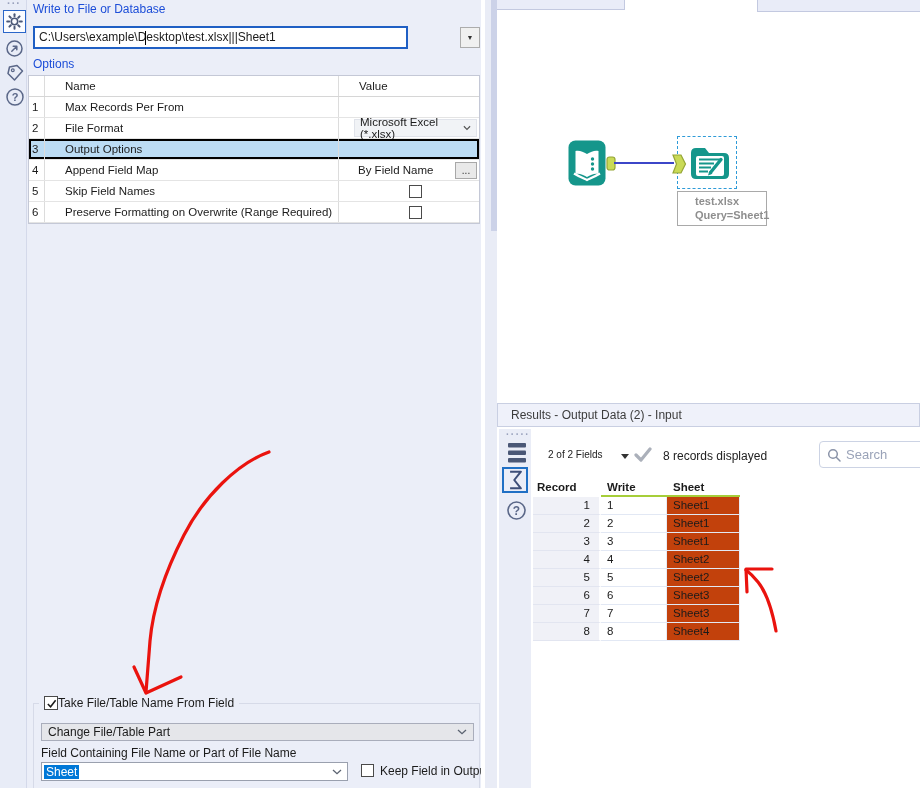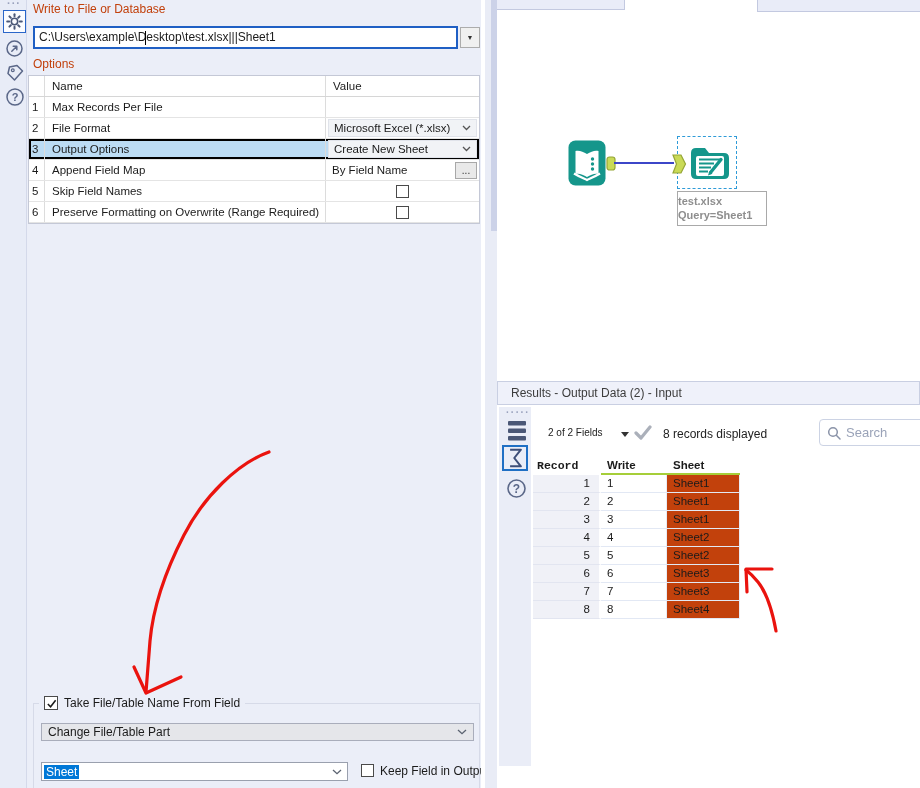--- a/index.html
+++ b/index.html
@@ -9,80 +9,80 @@
     font-family: "Liberation Sans", sans-serif; color: #1b1b1b; background: #fff;
   }
   .abs { position: absolute; }
 
   
   .config { left:0; top:0; width:481px; height:788px; background:#ebeef8; }
   .cfg-sidebar { left:0; top:0; width:27px; height:788px; background:#e8ecf7; border-right:1px solid #d4d9ea; }
   .cfg-dots { left:7px; top:-3px; font-size:11px; color:#9aa2bd; letter-spacing:1px; font-weight:bold; }
   .icon-btn { display:flex; align-items:center; justify-content:center; }
   .gear-box { left:3px; top:10px; width:23px; height:23px; background:#fbfcff; border:1px solid #2a66c9; }
-  .cfg-label { font-size:12px; color:#c2410c; }
-  .path-input { left:33px; top:26px; width:425px; height:23px; background:#fff; border:2px solid #1f5fc4; font-size:12px; line-height:19px; padding-left:4px; white-space:nowrap; overflow:hidden; }
+  .cfg-label { font-size:12px; color:#1d4ed8; }
+  .path-input { left:33px; top:26px; width:375px; height:23px; background:#fff; border:2px solid #1f5fc4; font-size:12px; line-height:19px; padding-left:4px; white-space:nowrap; overflow:hidden; }
   .caret-bar { left:110px; top:3px; width:1px; height:14px; background:#000; }
   .path-drop { left:460px; top:27px; width:20px; height:21px; background:#f0f0f0; border:1px solid #acacac; font-size:7px; color:#333; display:flex; align-items:center; justify-content:center; }
 
   .opt-table { left:28px; top:75px; width:452px; background:#fff; border:1px solid #c4c8d6; }
-  .ohead, .orow { display:flex; height:21px; }
+  .ohead, .orow { display:flex; height:21px;gap:13px; }
   .ohead { border-bottom:1px solid #d6d6d6; }
   .orow { border-bottom:1px solid #e4e4e4; position:relative; }
   .c-num { width:16px; border-right:1px solid #dcdcdc; font-size:11.5px; padding-left:3px; line-height:20px; }
   .c-name { width:281px; border-right:1px solid #dcdcdc; padding-left:7px; line-height:20px; font-size:11.5px; white-space:nowrap; overflow:hidden; }
   .c-val { flex:1; display:flex; align-items:center; position:relative; font-size:11.5px; }
   .orow.sel { background:#bcdcf4; box-shadow: inset 0 0 0 2px #000; }
   .vdrop { margin:9px 2px; flex:1; height:18px; background:#f1f3f6; border:1px solid #e0e3ea; display:flex; align-items:center; justify-content:space-between; padding:0 5px; }
   .orow.sel .vdrop { background:#f1f3f6; }
   .vtext { padding-left:6px; }
   .dots-btn { position:absolute; right:2px; top:2px; width:22px; height:17px; background:#e9e9e9; border:1px solid #a8a8a8; font-size:10px; color:#333; line-height:12px; text-align:center; }
   .cbx { width:13px; height:13px; border:1px solid #4a4a4a; background:#fff; margin:0 auto; display:block; position:relative; }
 
   .groupbox { left:33px; top:703px; width:447px; height:95px; border:1px solid #d6dae8; border-bottom:none; }
-  .gb-label { position:absolute; top:-8px; left:5px; background:#ebeef8; padding:0 5px; display:flex; align-items:center; gap:6px; font-size:12px; }
+  .gb-label { position:absolute; top:-8px; left:5px; background:#ebeef8; padding:0 5px; display:flex; align-items:center; font-size:12px; }
   .cb-checked { width:14px; height:14px; border:1px solid #4a4a4a; background:#fff; display:inline-flex; align-items:center; justify-content:center; }
   .gray-select { position:absolute; left:7px; top:19px; width:433px; height:18px; background:#e5e6ea; border:1px solid #a9adbb; display:flex; align-items:center; justify-content:space-between; padding:0 6px; font-size:12px; }
   .field-label { position:absolute; left:7px; top:42px; font-size:12px; }
   .sheet-combo { position:absolute; left:7px; top:58px; width:307px; height:19px; background:#fff; border:1px solid #9aa0ae; display:flex; align-items:center; justify-content:space-between; padding:0 5px 0 2px; font-size:12px; }
   .sel-text { background:#0078d7; color:#fff; padding:0 2px; }
   .keep-cb { position:absolute; left:327px; top:60px; width:13px; height:13px; border:1px solid #4a4a4a; background:#fff; }
   .keep-label { position:absolute; left:346px; top:60px; font-size:12px; white-space:nowrap; }
 
   
   .white-strip { left:481px; top:0; width:4px; height:788px; background:#fff; }
   .gutter { left:485px; top:0; width:12px; height:788px; background:#e9ecf6; }
   .scroll-thumb { left:491px; top:0; width:6px; height:231px; background:#ccd2e8; }
 
   
   .canvas { left:497px; top:0; width:423px; height:403px; background:#fff; overflow:hidden; }
   .tab-remnant-a { left:0; top:-1px; width:128px; height:11px; background:#e9ecf8; border-right:1px solid #c3c9e0; border-bottom:1px solid #c3c9e0; }
   .tab-remnant-b { left:260px; top:-1px; width:163px; height:13px; background:#e9ecf8; border-left:1px solid #c3c9e0; border-bottom:1px solid #c3c9e0; }
   .conn-line { left:117px; top:162px; width:60px; height:2px; background:#3c46c8; }
   .sel-dash { left:180px; top:136px; width:60px; height:53px; border:1px dashed #2f9bd8; }
-  .annot-box { left:180px; top:191px; width:90px; background:#fff; border:1px solid #a9a9a9; padding:2px 5px 3px 0; font-size:11px; font-weight:bold; color:#8e8e8e; line-height:14px; white-space:nowrap; }
+  .annot-box { left:180px; top:191px; width:90px; background:#fff; border:1px solid #a9a9a9; padding:2px 5px 3px 17px; font-size:11px; font-weight:bold; color:#8e8e8e; line-height:14px; white-space:nowrap; }
 
   
-  .results { left:497px; top:381px; width:423px; height:385px; background:#fff; }
+  .results { left:497px; top:403px; width:423px; height:385px; background:#fff; }
   .res-title { left:0; top:0; width:423px; height:24px; background:#eff1fa; border:1px solid #c9cfe2; font-size:12px; color:#3c3c3c; line-height:22px; padding-left:13px; }
   .res-strip { left:2px; top:26px; width:32px; height:359px; background:#eaedf7; }
   .res-dots { left:9px; top:26px; font-size:10px; color:#9aa2bd; letter-spacing:1.5px; font-weight:bold; }
   .sigma-box { left:5px; top:64px; width:26px; height:26px; border:2px solid #1f6fc4; display:flex; align-items:center; justify-content:center; }
   .res-fields { left:51px; top:46px; font-size:10px; color:#222; }
   .res-caret { left:124px; top:51px; }
   .res-check { left:137px; top:44px; }
   .res-records { left:166px; top:46px; font-size:12px; color:#222; }
   .search-box { left:322px; top:38px; width:105px; height:27px; background:#fff; border:1px solid #ccd3e4; border-radius:4px; display:flex; align-items:center; padding-left:7px; gap:5px; }
   .search-box input { border:none; outline:none; width:68px; font-size:13px; font-family:"Liberation Sans",sans-serif; color:#0c4a6e; background:transparent; }
   .search-box input::placeholder { color:#9aa3b8; }
 
   .res-table { left:36px; top:77px; }
   .rhead { display:flex; height:17px; font-weight:bold; font-size:11.5px; }
   .rh { line-height:15px; }
-  .rh-rec { width:68px; padding-left:4px;font-family:Liberation Mono, monospace; }
+  .rh-rec { width:68px; padding-left:4px; }
   .rh-data { width:66px; padding-left:6px; border-bottom:2px solid #a6ce39; }
   .rh-sheet { width:73px; padding-left:6px; border-bottom:2px solid #a6ce39; }
   .rrow { display:flex; height:18px; font-size:11.5px; }
   .rc { line-height:17px; }
   .rc-rec { width:68px; background:#f0f1f7; text-align:right; padding-right:9px; border-bottom:1px solid #e2e5f0; border-right:2px solid #fff; }
   .rc-data { width:66px; background:#fff; padding-left:6px; border-bottom:1px solid #e2e8f4; border-right:1px solid #e8ecf6; }
   .rc-sheet { width:73px; background:#c2410c; padding-left:6px; border-bottom:1px solid #e2e8f4; border-right:1px solid #e8ecf6; }
 
   svg.overlay { left:0; top:0; pointer-events:none; }
 </style>
@@ -143,46 +143,38 @@
 
     <div class="abs opt-table">
       <div class="ohead">
         <div class="c-num"></div>
         <div class="c-name">Name</div>
         <div class="c-val" style="padding-left:7px;">Value</div>
       </div>
       <div id="optRows">
           <div class="orow">
             <div class="c-num">1</div>
-            <div class="c-name">Max Records Per File</div>
+            <div class="c-name">Max Records Per From</div>
             <div class="c-val"></div>
           </div>
           <div class="orow">
             <div class="c-num">2</div>
             <div class="c-name">File Format</div>
             <div class="c-val">
               <div class="vdrop">
                 <span>Microsoft Excel (*.xlsx)</span>
                 <svg width="9" height="6" viewBox="0 0 9 6">
                   <polyline points="1,1 4.5,4.5 8,1" fill="none" stroke="#555" stroke-width="1.3"></polyline>
                 </svg>
               </div>
             </div>
           </div>
           <div class="orow sel">
             <div class="c-num">3</div>
             <div class="c-name">Output Options</div>
-            <div class="c-val">
-              <div class="vdrop">
-                <span>Create New Sheet</span>
-                <svg width="9" height="6" viewBox="0 0 9 6">
-                  <polyline points="1,1 4.5,4.5 8,1" fill="none" stroke="#555" stroke-width="1.3"></polyline>
-                </svg>
-              </div>
-            </div>
           </div>
           <div class="orow">
             <div class="c-num">4</div>
             <div class="c-name">Append Field Map</div>
             <div class="c-val">
               <span class="vtext">By Field Name</span>
               <button class="dots-btn">...</button>
             </div>
           </div>
           <div class="orow">
@@ -210,20 +202,21 @@
           </svg>
         </span>
         <span>Take File/Table Name From Field</span>
       </div>
       <div class="gray-select">
         <span>Change File/Table Part</span>
         <svg width="10" height="6" viewBox="0 0 10 6">
             <polyline points="1,1 5,4.7 9,1" fill="none" stroke="#5a6270" stroke-width="1.3"></polyline>
           </svg>
       </div>
+      <div class="field-label">Field Containing File Name or Part of File Name</div>
       <div class="sheet-combo">
         <span class="sel-text">Sheet</span>
         <svg width="10" height="6" viewBox="0 0 10 6">
             <polyline points="1,1 5,4.7 9,1" fill="none" stroke="#5a6270" stroke-width="1.3"></polyline>
           </svg>
       </div>
       <span class="keep-cb"></span>
       <span class="keep-label">Keep Field in Output</span>
     </div>
   </div>

